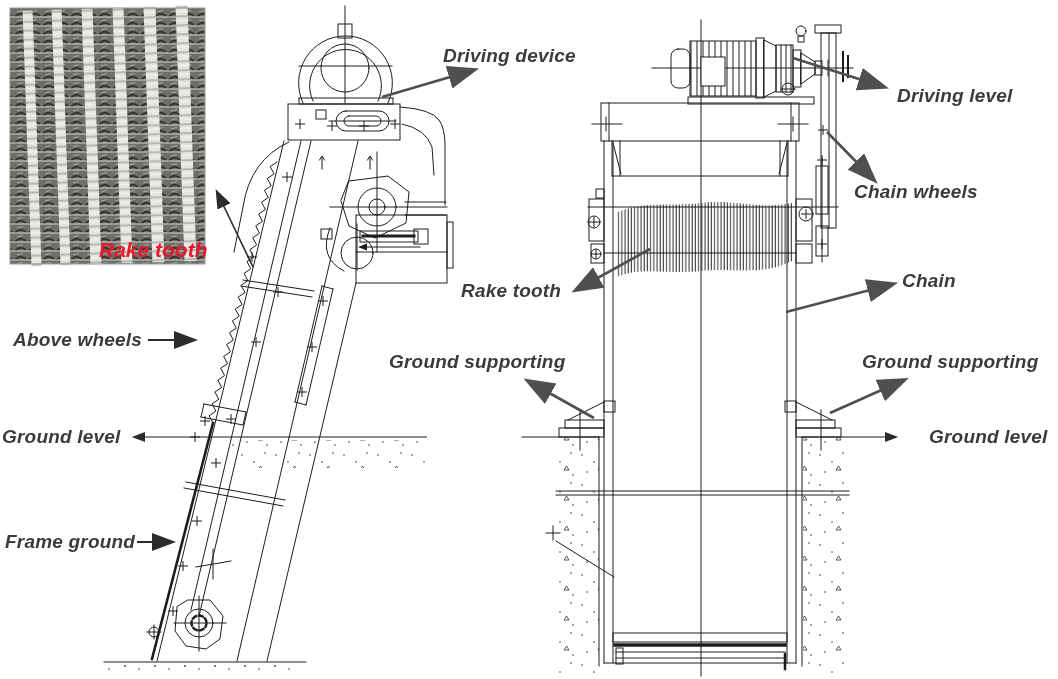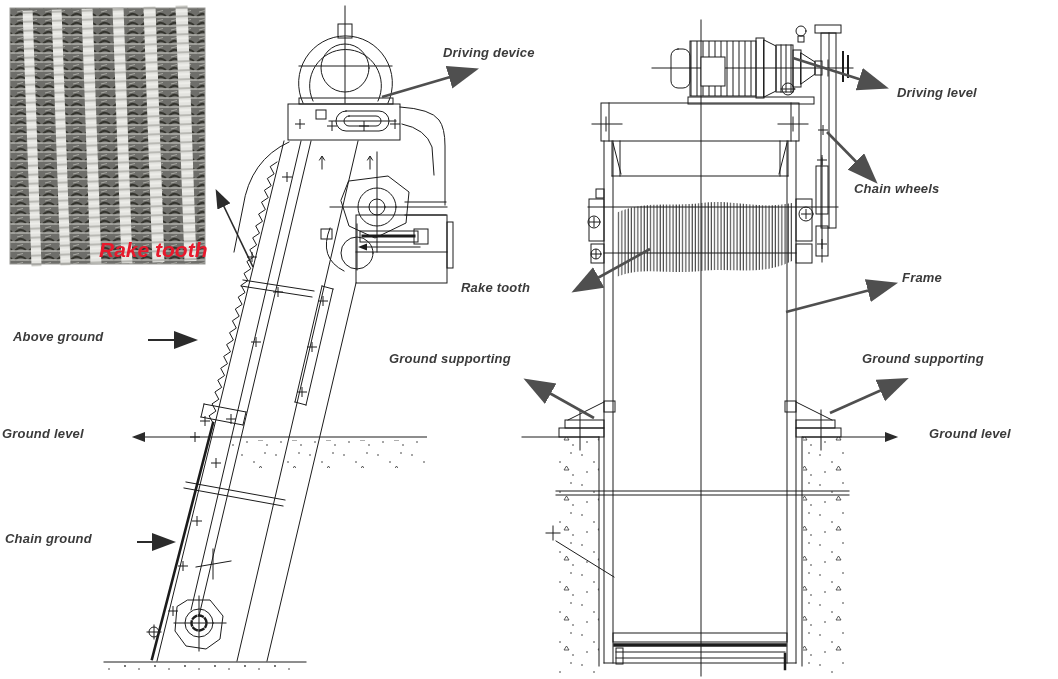--- a/index.html
+++ b/index.html
@@ -1,19 +1,19 @@
 <!DOCTYPE html>
 <html><head>
 <meta charset="utf-8">
 <style>
   html,body{margin:0;padding:0;background:#fff;}
   #stage{position:relative;width:1058px;height:679px;background:#ffffff;overflow:hidden;
          font-family:"Liberation Sans",sans-serif;}
   #draw{position:absolute;left:0;top:0;}
-  .lbl{position:absolute;font-style:italic;font-weight:700;font-size:13px;color:#3b3b3b;
+  .lbl{position:absolute;font-style:italic;font-weight:700;font-size:19px;color:#3b3b3b;
        white-space:nowrap;letter-spacing:.2px;line-height:1;}
   #photo-caption{position:absolute;font-style:italic;font-weight:700;font-size:21px;
        color:#e8192c;white-space:nowrap;line-height:1;}
   .lw{stroke:#1c1c1c;stroke-width:1;fill:none;stroke-linecap:square;}
   .leader{stroke:#4f4f4f;stroke-width:2.6;fill:none;}
   .sarrow{stroke:#2b2b2b;stroke-width:2;fill:none;}
   .gline{stroke:#1c1c1c;stroke-width:1.1;fill:none;}
 </style>
 </head>
 <body>
@@ -299,21 +299,21 @@
     <line class="sarrow" x1="137" y1="542" x2="172" y2="542" marker-end="url(#mDark)"></line>
     <line class="gline" x1="427" y1="437" x2="134" y2="437" marker-end="url(#mDark)"></line>
     <line class="gline" x1="802" y1="437" x2="896" y2="437" marker-end="url(#mDark)"></line>
   </g>
 </svg>
 
   <div class="lbl" style="left:443px;top:46px">Driving device</div>
   <div class="lbl" style="left:897px;top:86px">Driving level</div>
   <div class="lbl" style="left:854px;top:182px">Chain wheels</div>
   <div class="lbl" style="left:461px;top:281px">Rake tooth</div>
-  <div class="lbl" style="left:902px;top:271px">Frame</div>
+  <div class="lbl" style="left:902px;top:271px">Chain</div>
   <div class="lbl" style="left:389px;top:352px">Ground supporting</div>
   <div class="lbl" style="left:862px;top:352px">Ground supporting</div>
   <div class="lbl" style="left:2px;top:427px">Ground level</div>
   <div class="lbl" style="left:929px;top:427px">Ground level</div>
-  <div class="lbl" style="left:13px;top:330px">Above ground</div>
-  <div class="lbl" style="left:5px;top:532px">Chain ground</div>
+  <div class="lbl" style="left:13px;top:330px">Above wheels</div>
+  <div class="lbl" style="left:5px;top:532px">Frame ground</div>
   <div id="photo-caption" style="left:99px;top:239px">Rake tooth</div>
 </div>
 
 </body></html>

